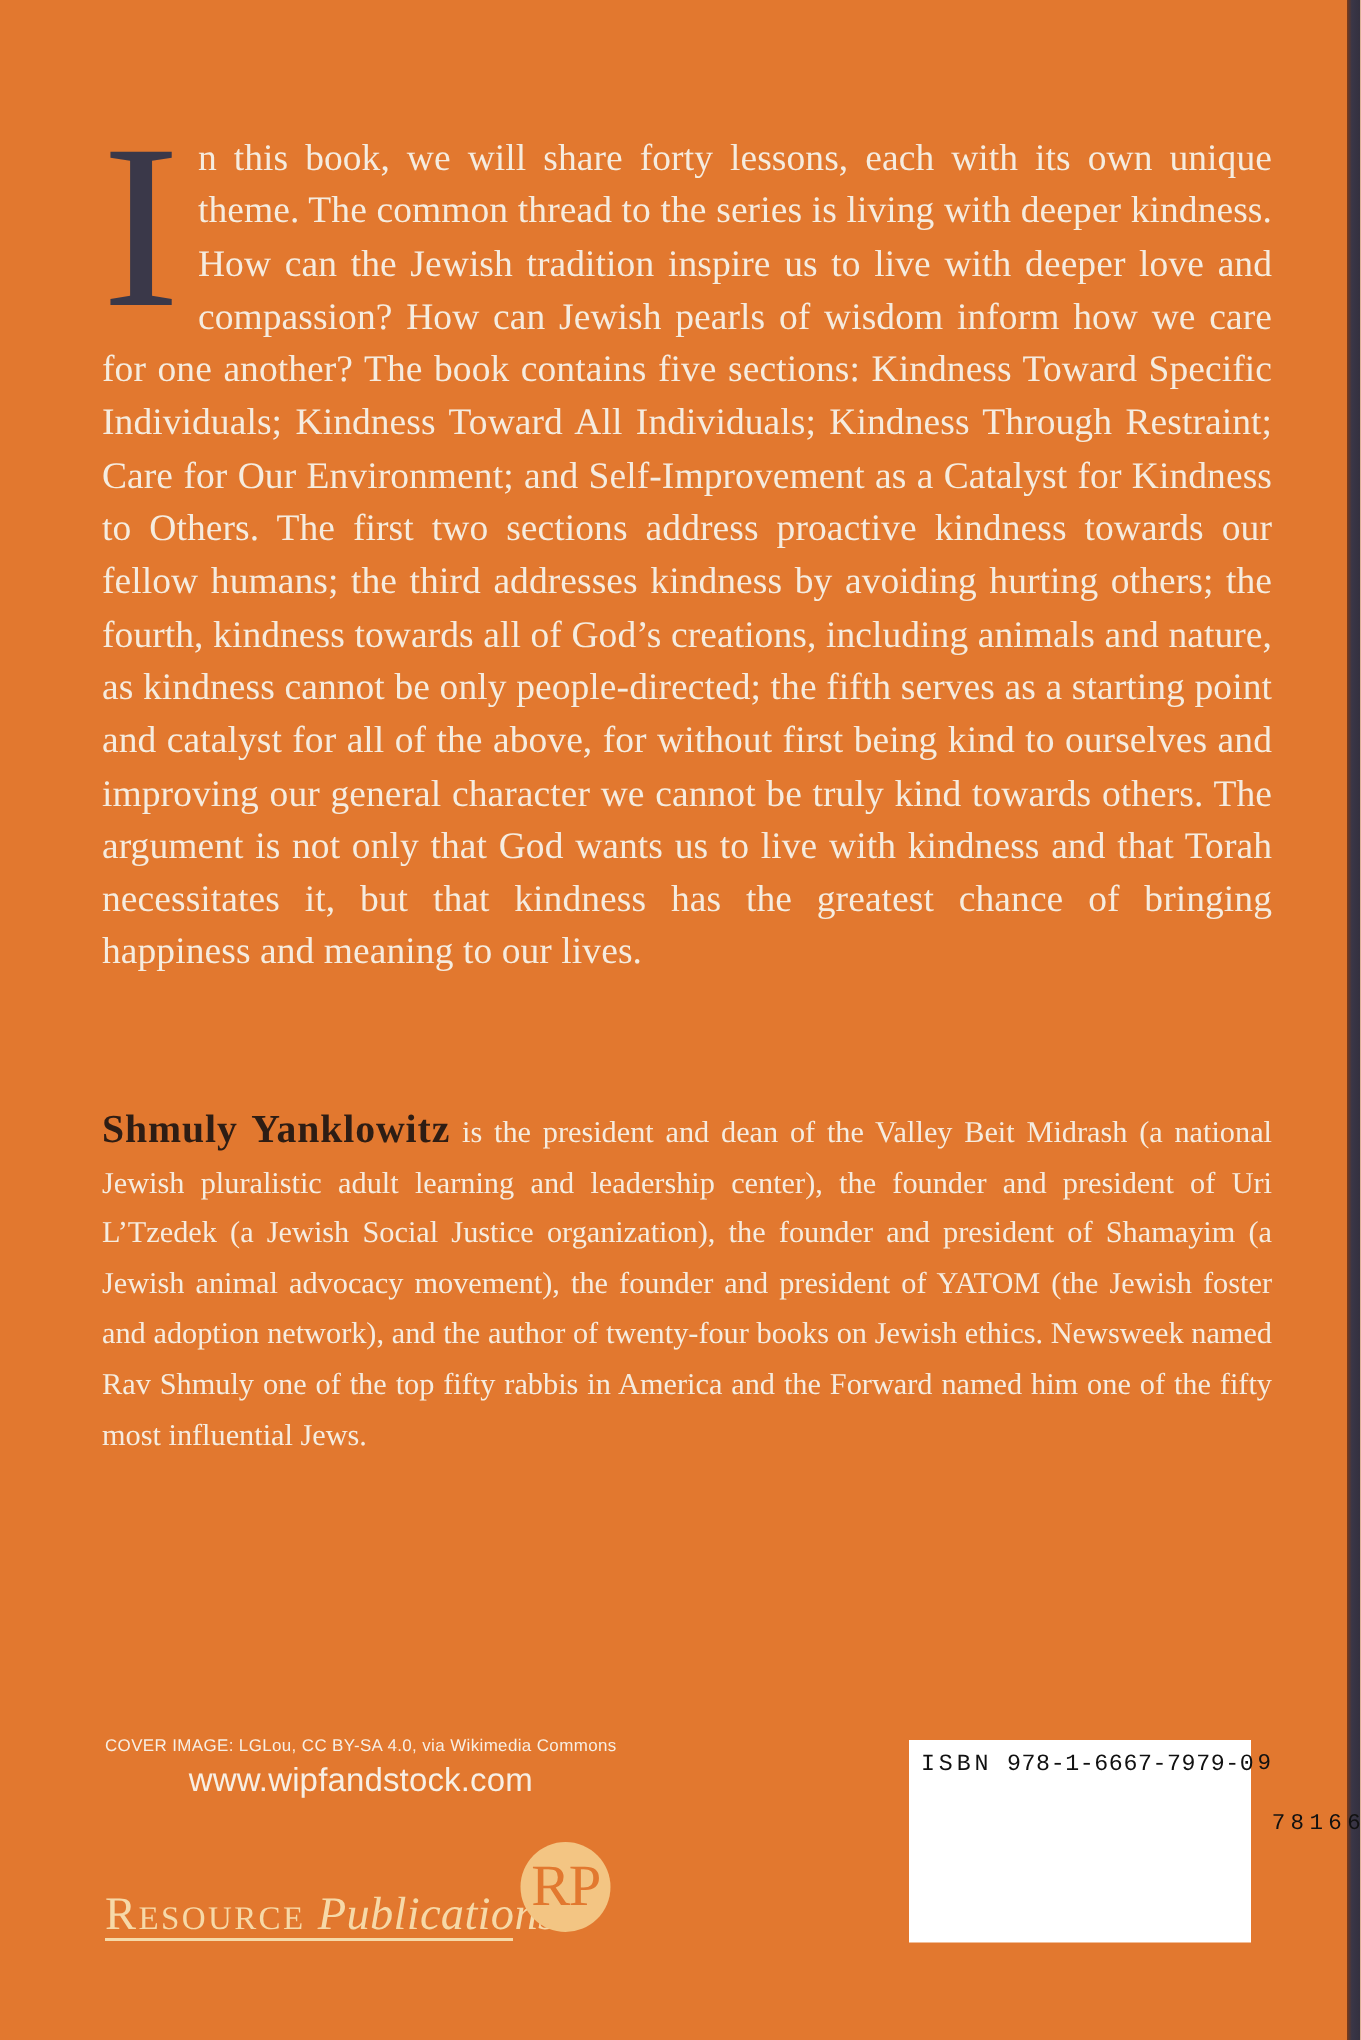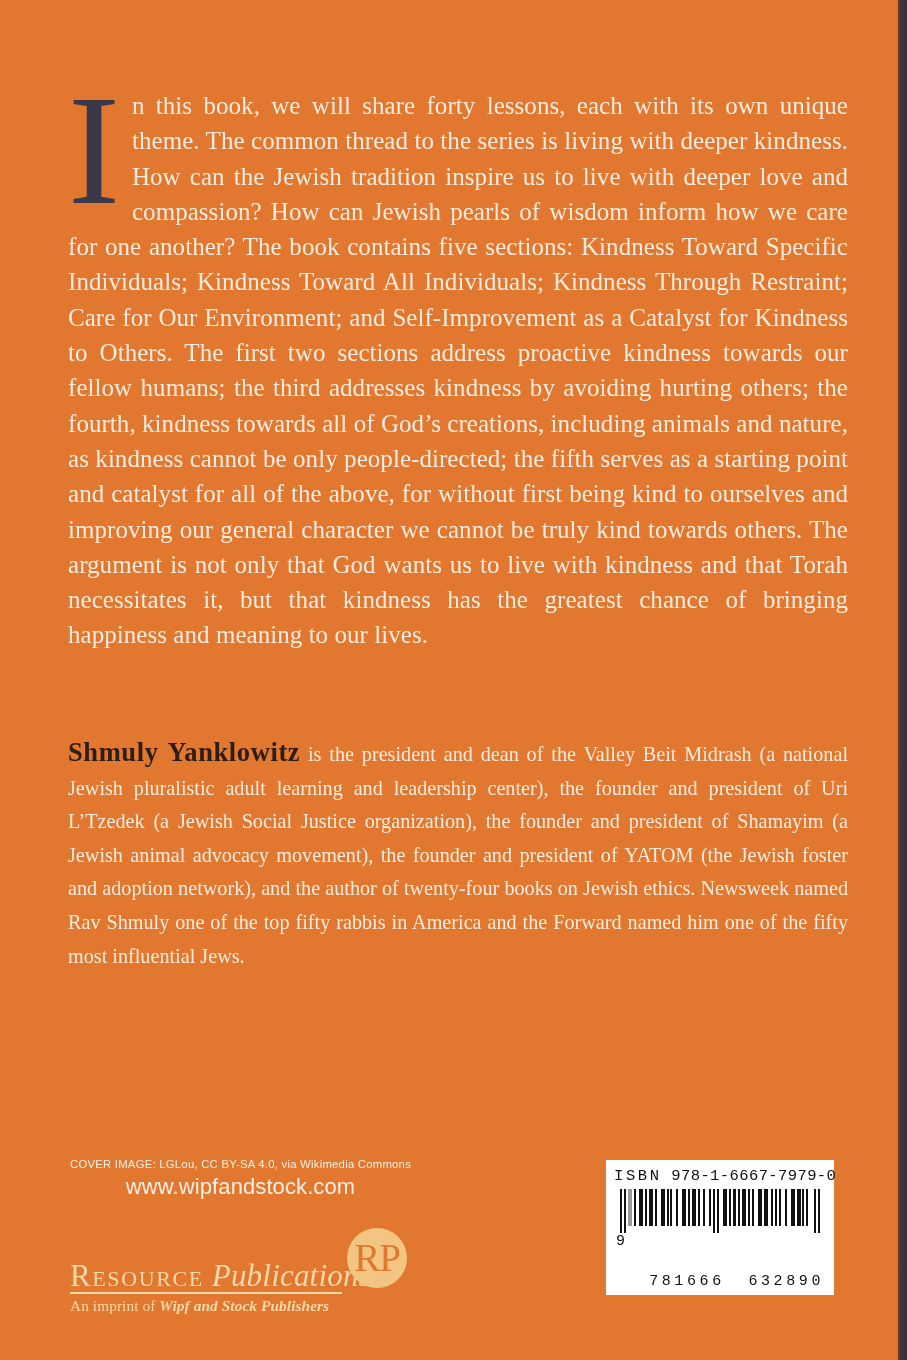--- a/index.html
+++ b/index.html
@@ -169,21 +169,21 @@
   #barcode-box {
     position: absolute;
     left: 606px;
     top: 1160px;
     width: 228px;
     height: 135px;
     background: #ffffff;
     box-sizing: border-box;
     padding: 7px 8px 5px 8px;
     display: flex;
-    flex-direction: column;
+    flex-direction: row;
   }
   #isbn-label {
     font-family: "Liberation Mono", "DejaVu Sans Mono", monospace;
     font-size: 15.5px;
     line-height: 18px;
     color: #111111;
     text-align: center;
     letter-spacing: 0.4px;
     white-space: nowrap;
   }
@@ -237,21 +237,20 @@
 
   <div id="credits">
     <div class="credit-line">COVER IMAGE: LGLou, CC BY-SA 4.0, via Wikimedia Commons</div>
     <div id="website">www.wipfandstock.com</div>
   </div>
 
   <div id="publisher-logo">
     <div id="logo-text-wrap">
       <div id="logo-line1"><span class="sc">Resource</span> <span class="it">Publications</span></div>
       <div id="logo-rule"></div>
-      <div id="logo-line2"><span>An imprint of </span><span class="it">Wipf and Stock Publishers</span></div>
     </div>
     <div id="logo-monogram">
       <span>RP</span>
     </div>
   </div>
 
   <div id="barcode-box">
     <div id="isbn-label"><span class="sp">ISBN</span> <span>978-1-6667-7979-0</span></div>
     <div id="bars-area">
       <div id="bars">

